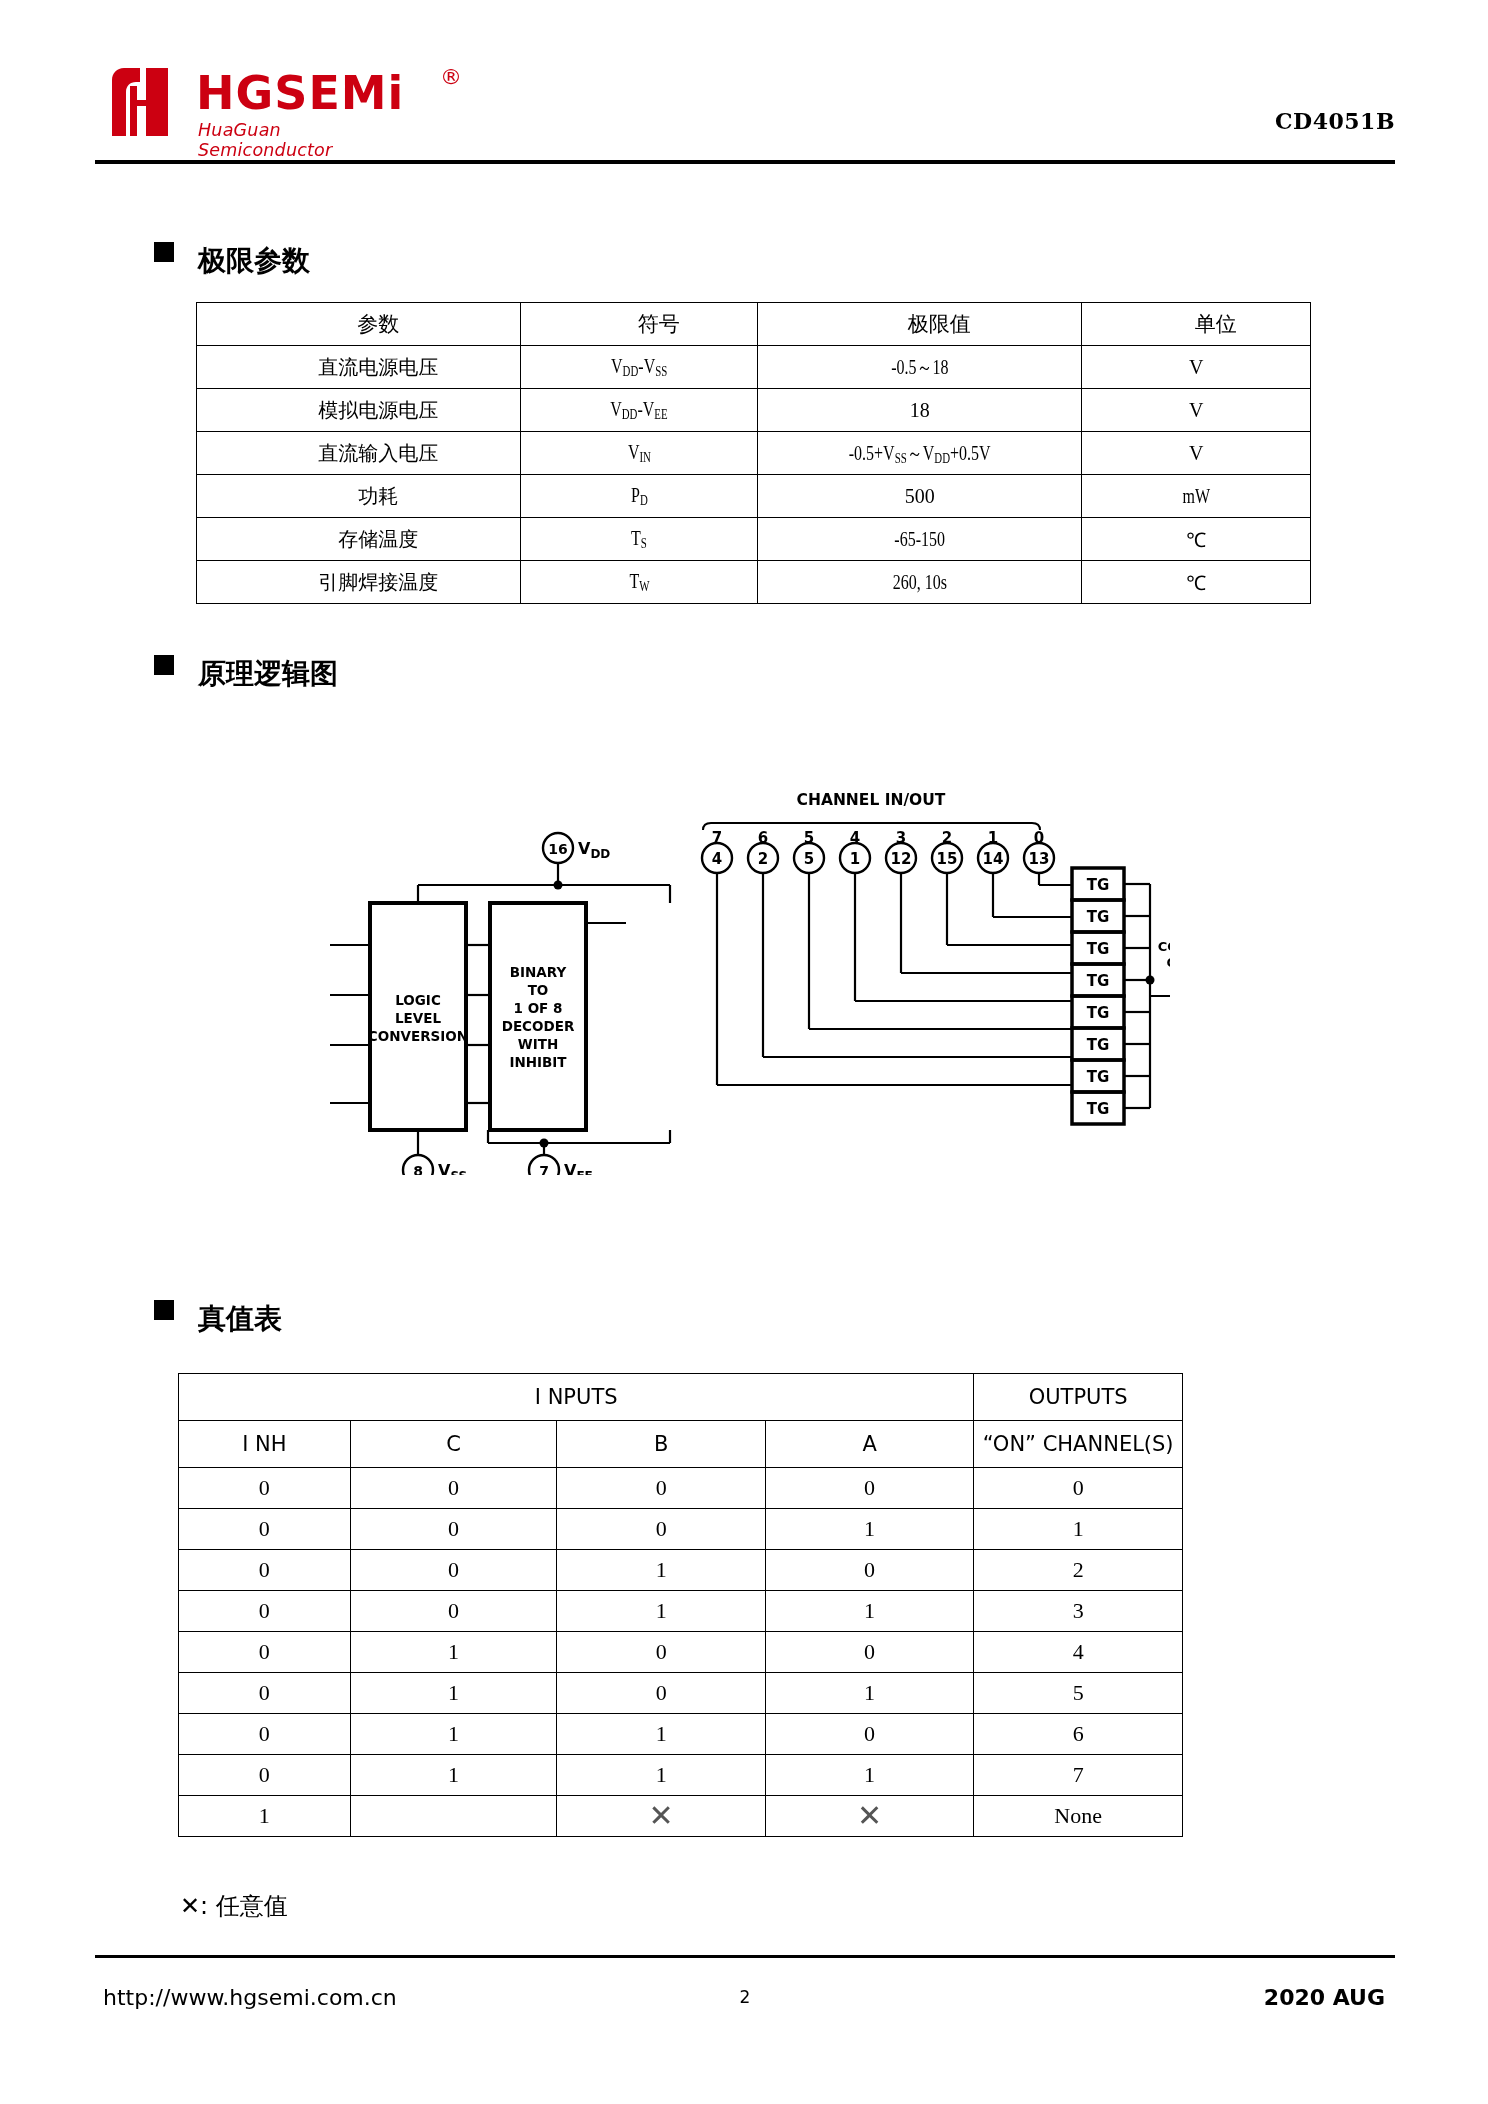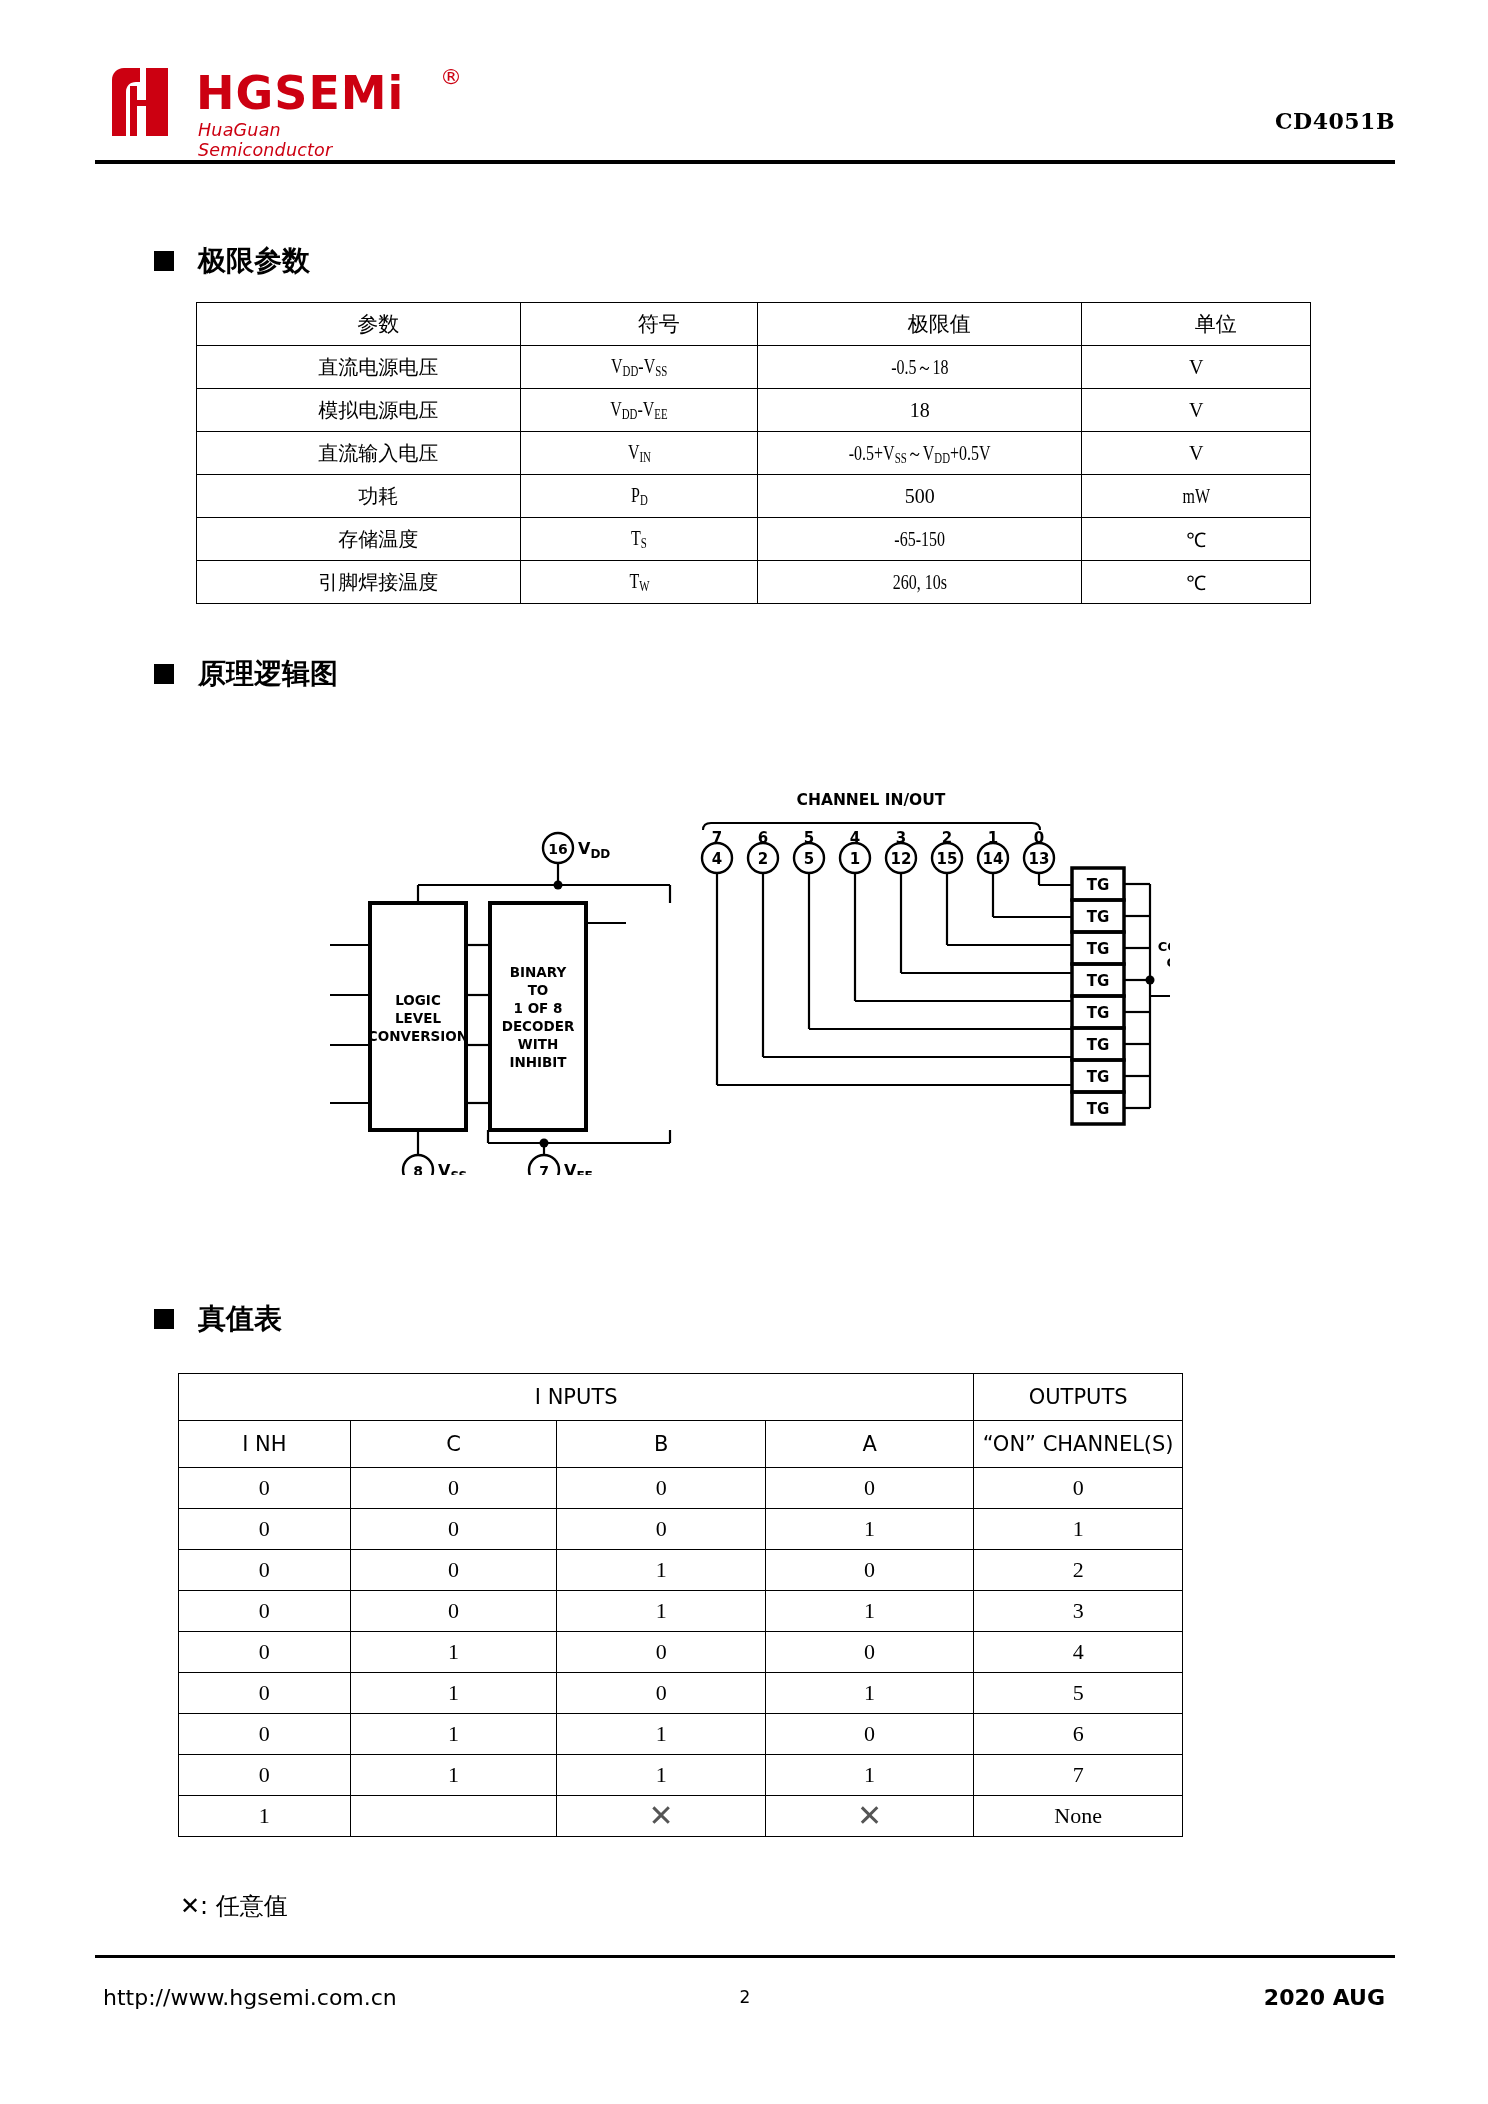--- a/index.html
+++ b/index.html
@@ -47,21 +47,21 @@
   .rule{
     position:absolute;left:95px;width:1300px;height:0;
     border-top:4px solid #000;
   }
   .rule-top{top:160px;}
   .rule-bottom{top:1955px;border-top:3px solid #000;}
 
   
   .section-h{
     position:absolute;
-    display:flex;align-items:center;gap:24px;
+    display:flex;align-items:flex-start;gap:24px;
     font-family:"DejaVu Sans", sans-serif;
     font-weight:bold;font-size:28px;padding-left:24px;
   }
   .bullet{
     width:20px;height:20px;background:#000;display:inline-block;
   }
 
   
   table{border-collapse:collapse;}
   .tbl-abs{

